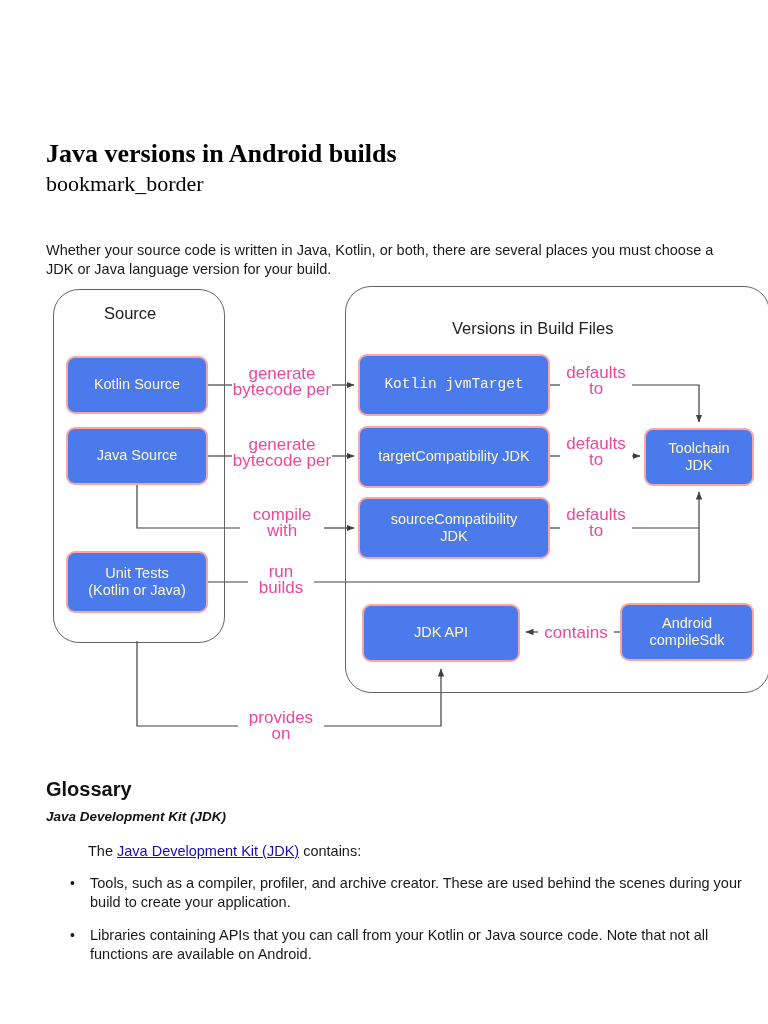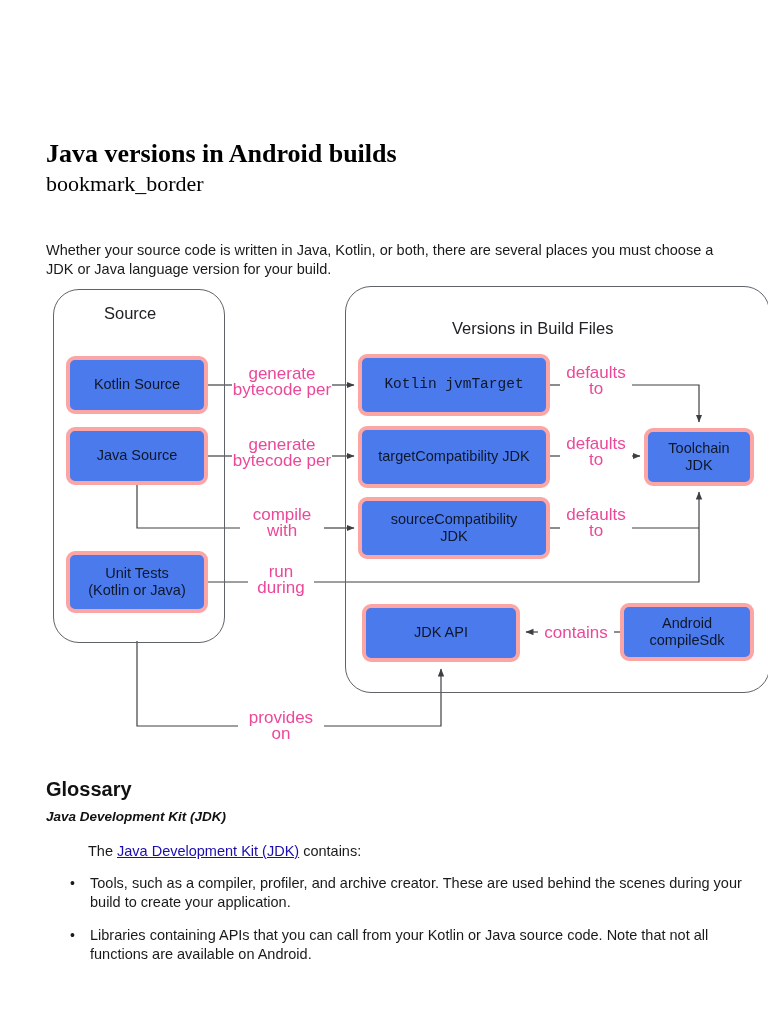--- a/index.html
+++ b/index.html
@@ -137,23 +137,23 @@
     color: #202124;
     font-family: "Liberation Sans", sans-serif;
     white-space: nowrap;
   }
   #title-source { left: 104px; top: 268px; }
   #title-build  { left: 452px; top: 283px; }
 
   .node {
     position: absolute;
     background: #4a7aec;
-    border: 4px solid #fca5a5;
+    border: 2px solid #fca5a5;
     border-radius: 9px;
-    color: #0f172a;
+    color: #fef9c3;
     font-size: 14.5px;
     line-height: 17.5px;
     display: flex;
     align-items: center;
     justify-content: center;
     text-align: center;
     box-sizing: border-box;
     padding: 2px 16px;
     font-family: "Liberation Sans", sans-serif;
   }
@@ -259,21 +259,21 @@
     <div class="node" id="node-android-compilesdk">Android
 compileSdk</div>
 
     <div class="edge-label" id="lbl-gen-kotlin">generate
 bytecode per</div>
     <div class="edge-label" id="lbl-gen-java">generate
 bytecode per</div>
     <div class="edge-label" id="lbl-compile">compile
 with</div>
     <div class="edge-label" id="lbl-run">run
-during</div>
+builds</div>
     <div class="edge-label" id="lbl-depends">provides
 on</div>
     <div class="edge-label" id="lbl-def-1">defaults
 to</div>
     <div class="edge-label" id="lbl-def-2">defaults
 to</div>
     <div class="edge-label" id="lbl-def-3">defaults
 to</div>
     <div class="edge-label" id="lbl-provides">contains</div>
   </div>

